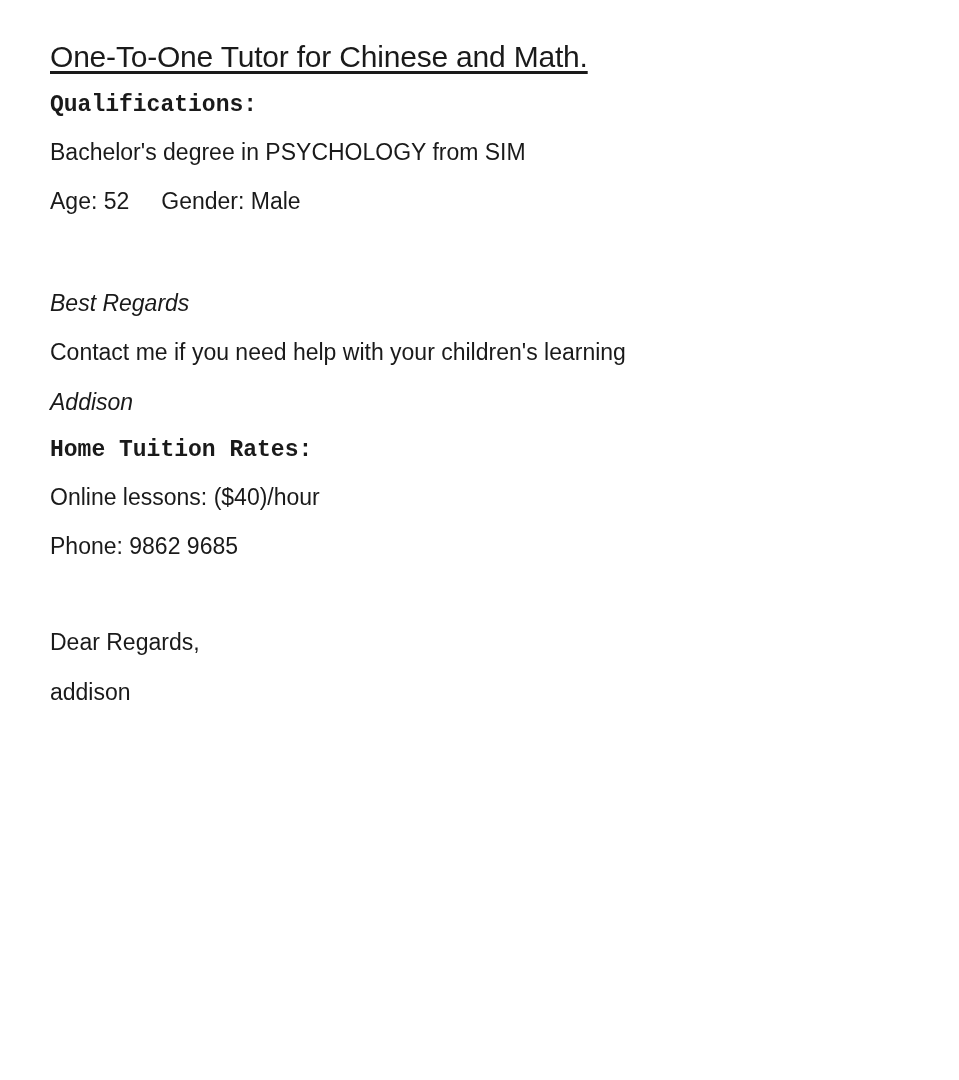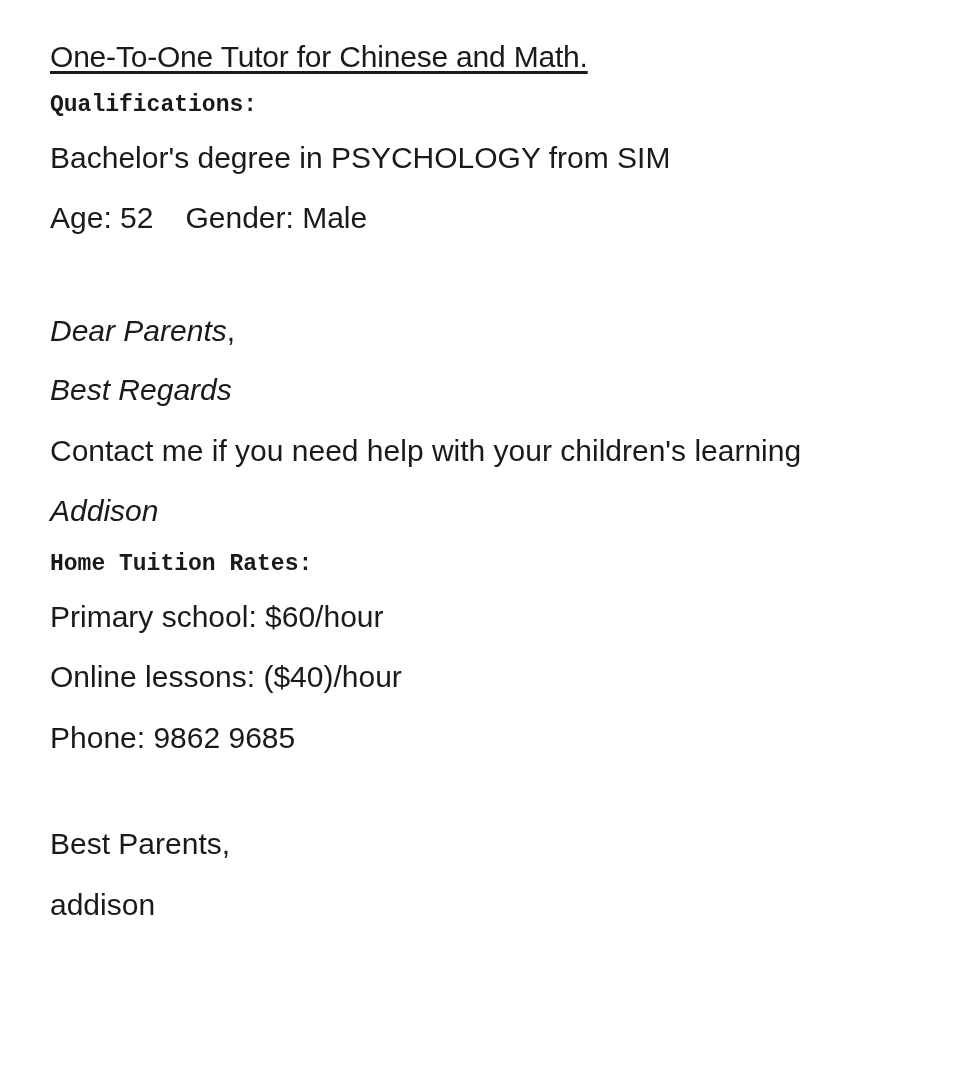--- a/index.html
+++ b/index.html
@@ -31,21 +31,21 @@
     letter-spacing: -0.2px;
   }
   .subhead {
     font-size: 23px;
     font-weight: bold;
     line-height: 1.35;
     margin: 0 0 14px 0;
     font-family: Liberation Mono, monospace;
   }
   .para {
-    font-size: 30px;
+    font-size: 23px;
     font-weight: 400;
     line-height: 1.55;
     margin: 0 0 14px 0;
   }
   .para.tight {
     margin-bottom: 13px;
   }
   .italic {
     font-style: italic;
   }
@@ -79,36 +79,34 @@
   <div class="subhead">Qualifications:</div>
 
   <div class="para">Bachelor's degree in PSYCHOLOGY from SIM</div>
 
   <div class="para">
     <span>Age: 52</span><span class="gap-gender"></span><span>Gender: Male</span>
   </div>
 
   <div class="spacer-lg"></div>
 
-  <div class="para tight"><span class="italic">Dear Parents</span><span>,</span></div>
 
 
   <div class="para italic">Best Regards</div>
 
   <div class="para">Contact me if you need help with your children's learning</div>
 
   <div class="para italic">Addison</div>
 
   <div class="subhead">Home Tuition Rates:</div>
 
-  <div class="para">Primary school: $60/hour</div>
 
   <div class="para">Online lessons: ($40)/hour</div>
 
   <div class="para bold">Phone: 9862 9685</div>
 
   <div class="spacer-md"></div>
 
-  <div class="para">Best Parents,</div>
+  <div class="para">Dear Regards,</div>
 
   <div class="para bold">addison</div>
 
 </div>
 
 </body></html>

